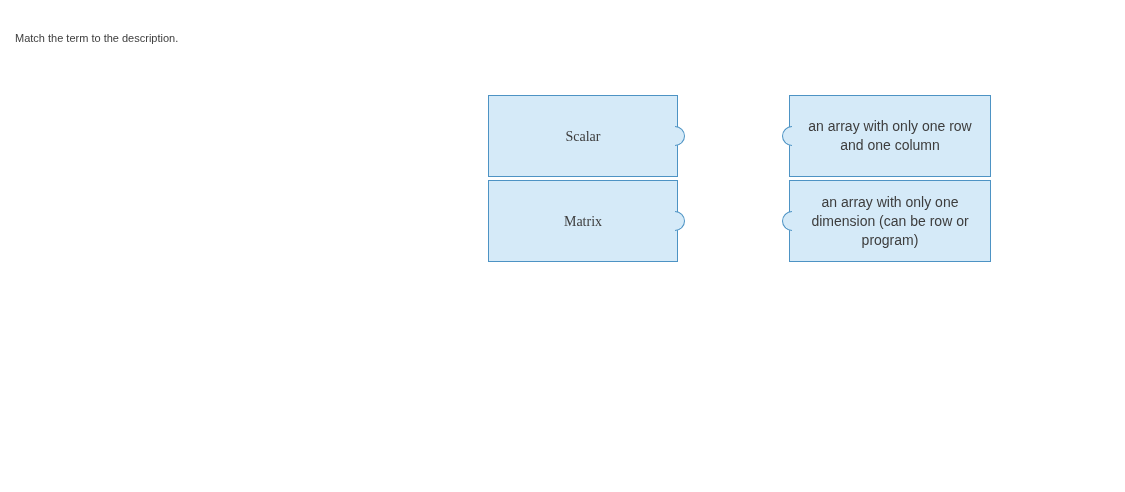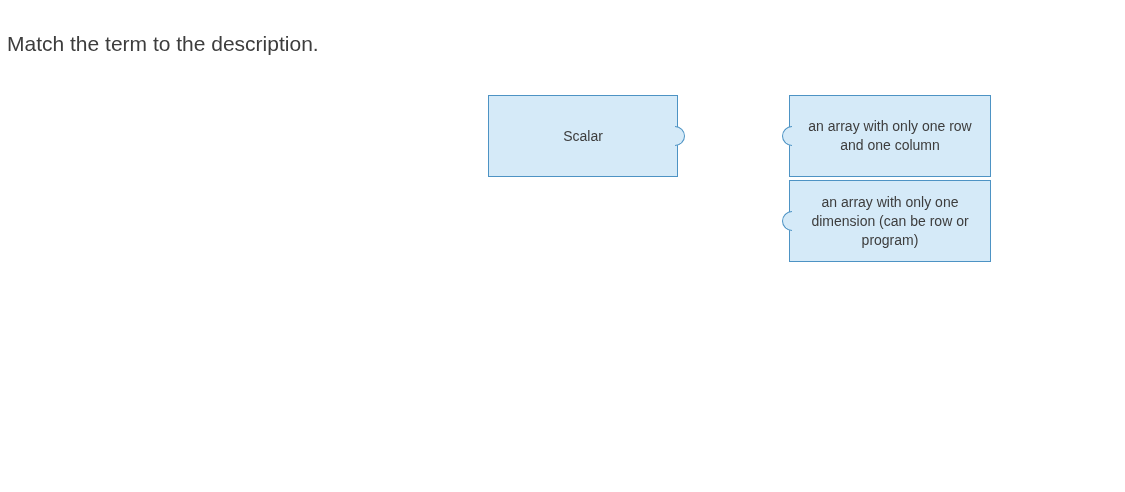--- a/index.html
+++ b/index.html
@@ -9,30 +9,30 @@
   }
   body {
     position: relative;
     width: 1125px;
     height: 492px;
     font-family: "Liberation Sans", sans-serif;
     overflow: hidden;
   }
   .prompt {
     position: absolute;
-    left: 7px;
+    left: 15px;
     top: 32px;
-    font-size: 21px;
+    font-size: 11px;
     color: var(--text, #3d3d3d);
   }
   .col {
     position: absolute;
     top: 95px;
   }
-  .terms-col  { left: 488px; }
+  .terms-col  { left: 488px; font-family: Liberation Serif, serif; }
   .descs-col  { left: 765px; padding-left: 24px; }
   .box {
     box-sizing: border-box;
     position: relative;
     height: 82px;
     margin-bottom: 3px;
     background: var(--box-fill, #d5eaf8);
     border: 1.5px solid var(--box-border, #4d93c4);
     display: flex;
     align-items: center;
@@ -83,20 +83,23 @@
 </style>
 </head>
 <body style="--box-fill: #d5eaf8; --box-border: #4d93c4; --text: #3d3d3d;">
 
 <div class="prompt">Match the term to the description.</div>
 
 <div class="col terms-col">
   <div class="box term-box">
     <span>Scalar</span>
   </div>
+  <div class="box term-box">
+    <span>Matrix</span>
+  </div>
 </div>
 
 <div class="col descs-col">
   <div class="box desc-box">
     <span>an array with only one row and one column</span>
   </div>
   <div class="box desc-box">
     <span>an array with only one dimension (can be row or program)</span>
   </div>
 </div>

